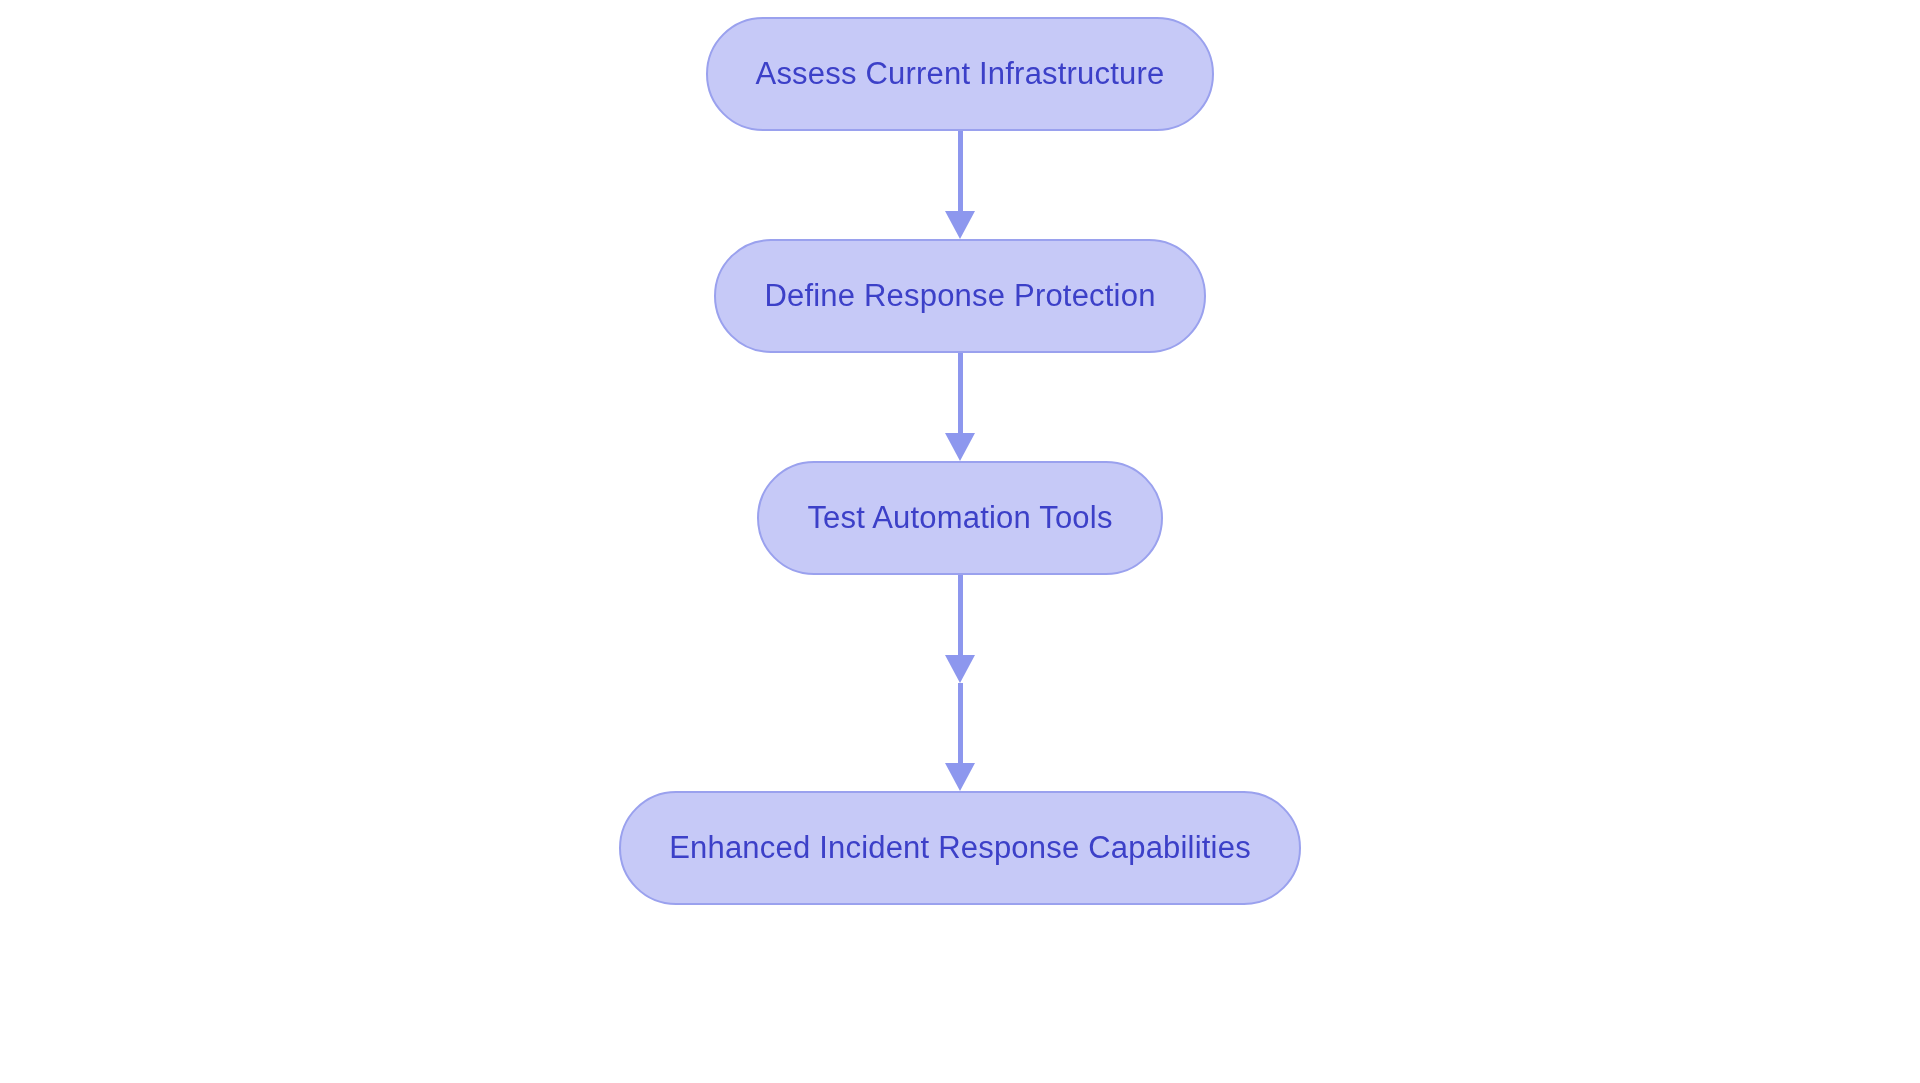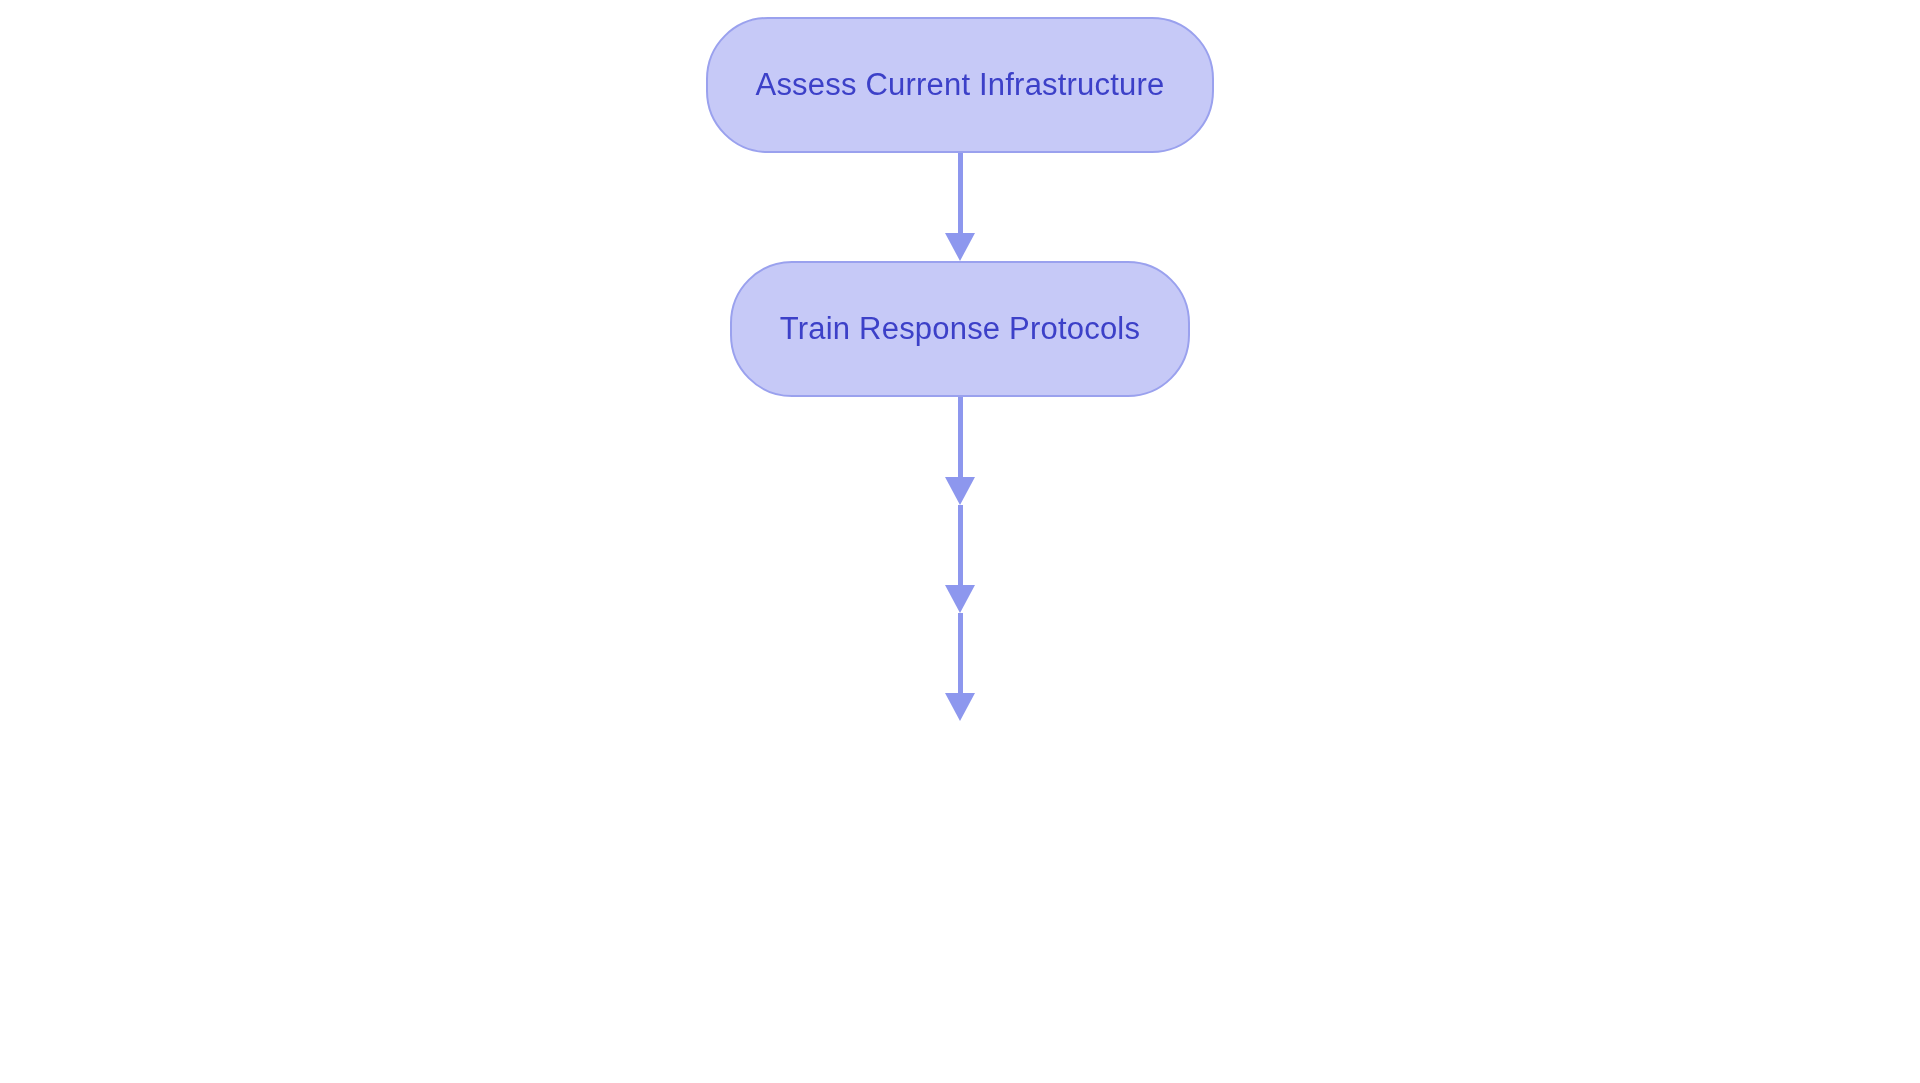--- a/index.html
+++ b/index.html
@@ -17,21 +17,21 @@
     overflow:hidden;
   }
   .canvas{
     width:1920px;height:1083px;
     display:flex;
     flex-direction:column;
     align-items:center;
     padding-top:17px;
   }
   .node{
-    height:136px;
+    height:114px;
     display:flex;
     align-items:center;
     justify-content:center;
     padding:0 48px;
     background:var(--node-fill);
     border:2px solid var(--node-border);
     border-radius:62px;
     color:var(--node-text);
     font-size:31px;
     letter-spacing:0.2px;
@@ -63,33 +63,35 @@
 
 <div class="canvas">
 
   <div class="node">Assess Current Infrastructure</div>
 
   <div class="arrow">
     <div class="arrow-line"></div>
     <div class="arrow-head"></div>
   </div>
 
-  <div class="node">Train Response Protocols</div>
+  <div class="node">Define Response Protection</div>
+
+  <div class="arrow">
+    <div class="arrow-line"></div>
+    <div class="arrow-head"></div>
+  </div>
+
+  <div class="node">Test Automation Tools</div>
 
   <div class="arrow">
     <div class="arrow-line"></div>
     <div class="arrow-head"></div>
   </div>
 
 
   <div class="arrow">
     <div class="arrow-line"></div>
     <div class="arrow-head"></div>
   </div>
 
-
-  <div class="arrow">
-    <div class="arrow-line"></div>
-    <div class="arrow-head"></div>
-  </div>
-
+  <div class="node">Enhanced Incident Response Capabilities</div>
 
 </div>
 
 </body></html>

